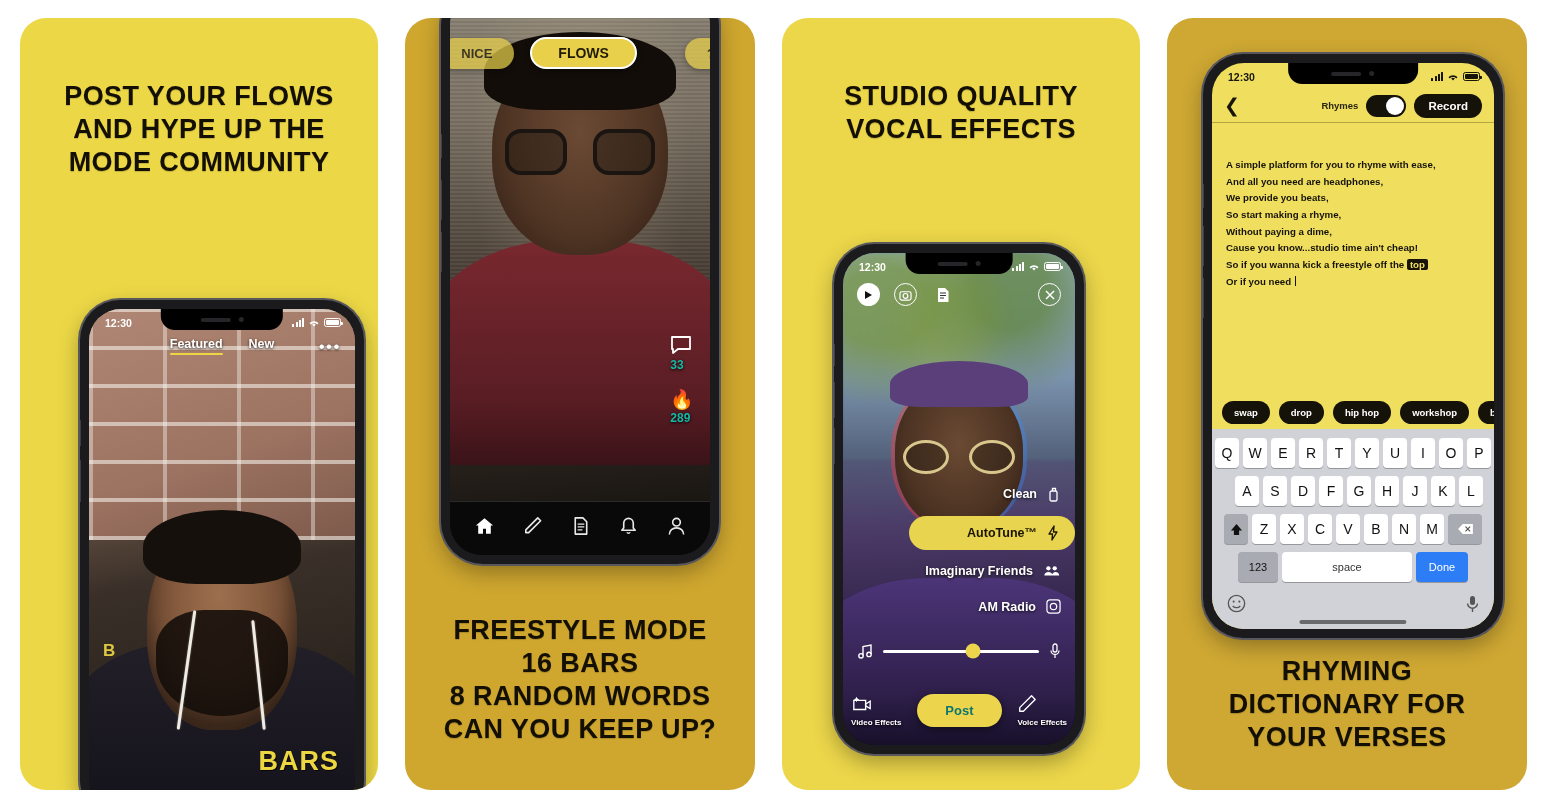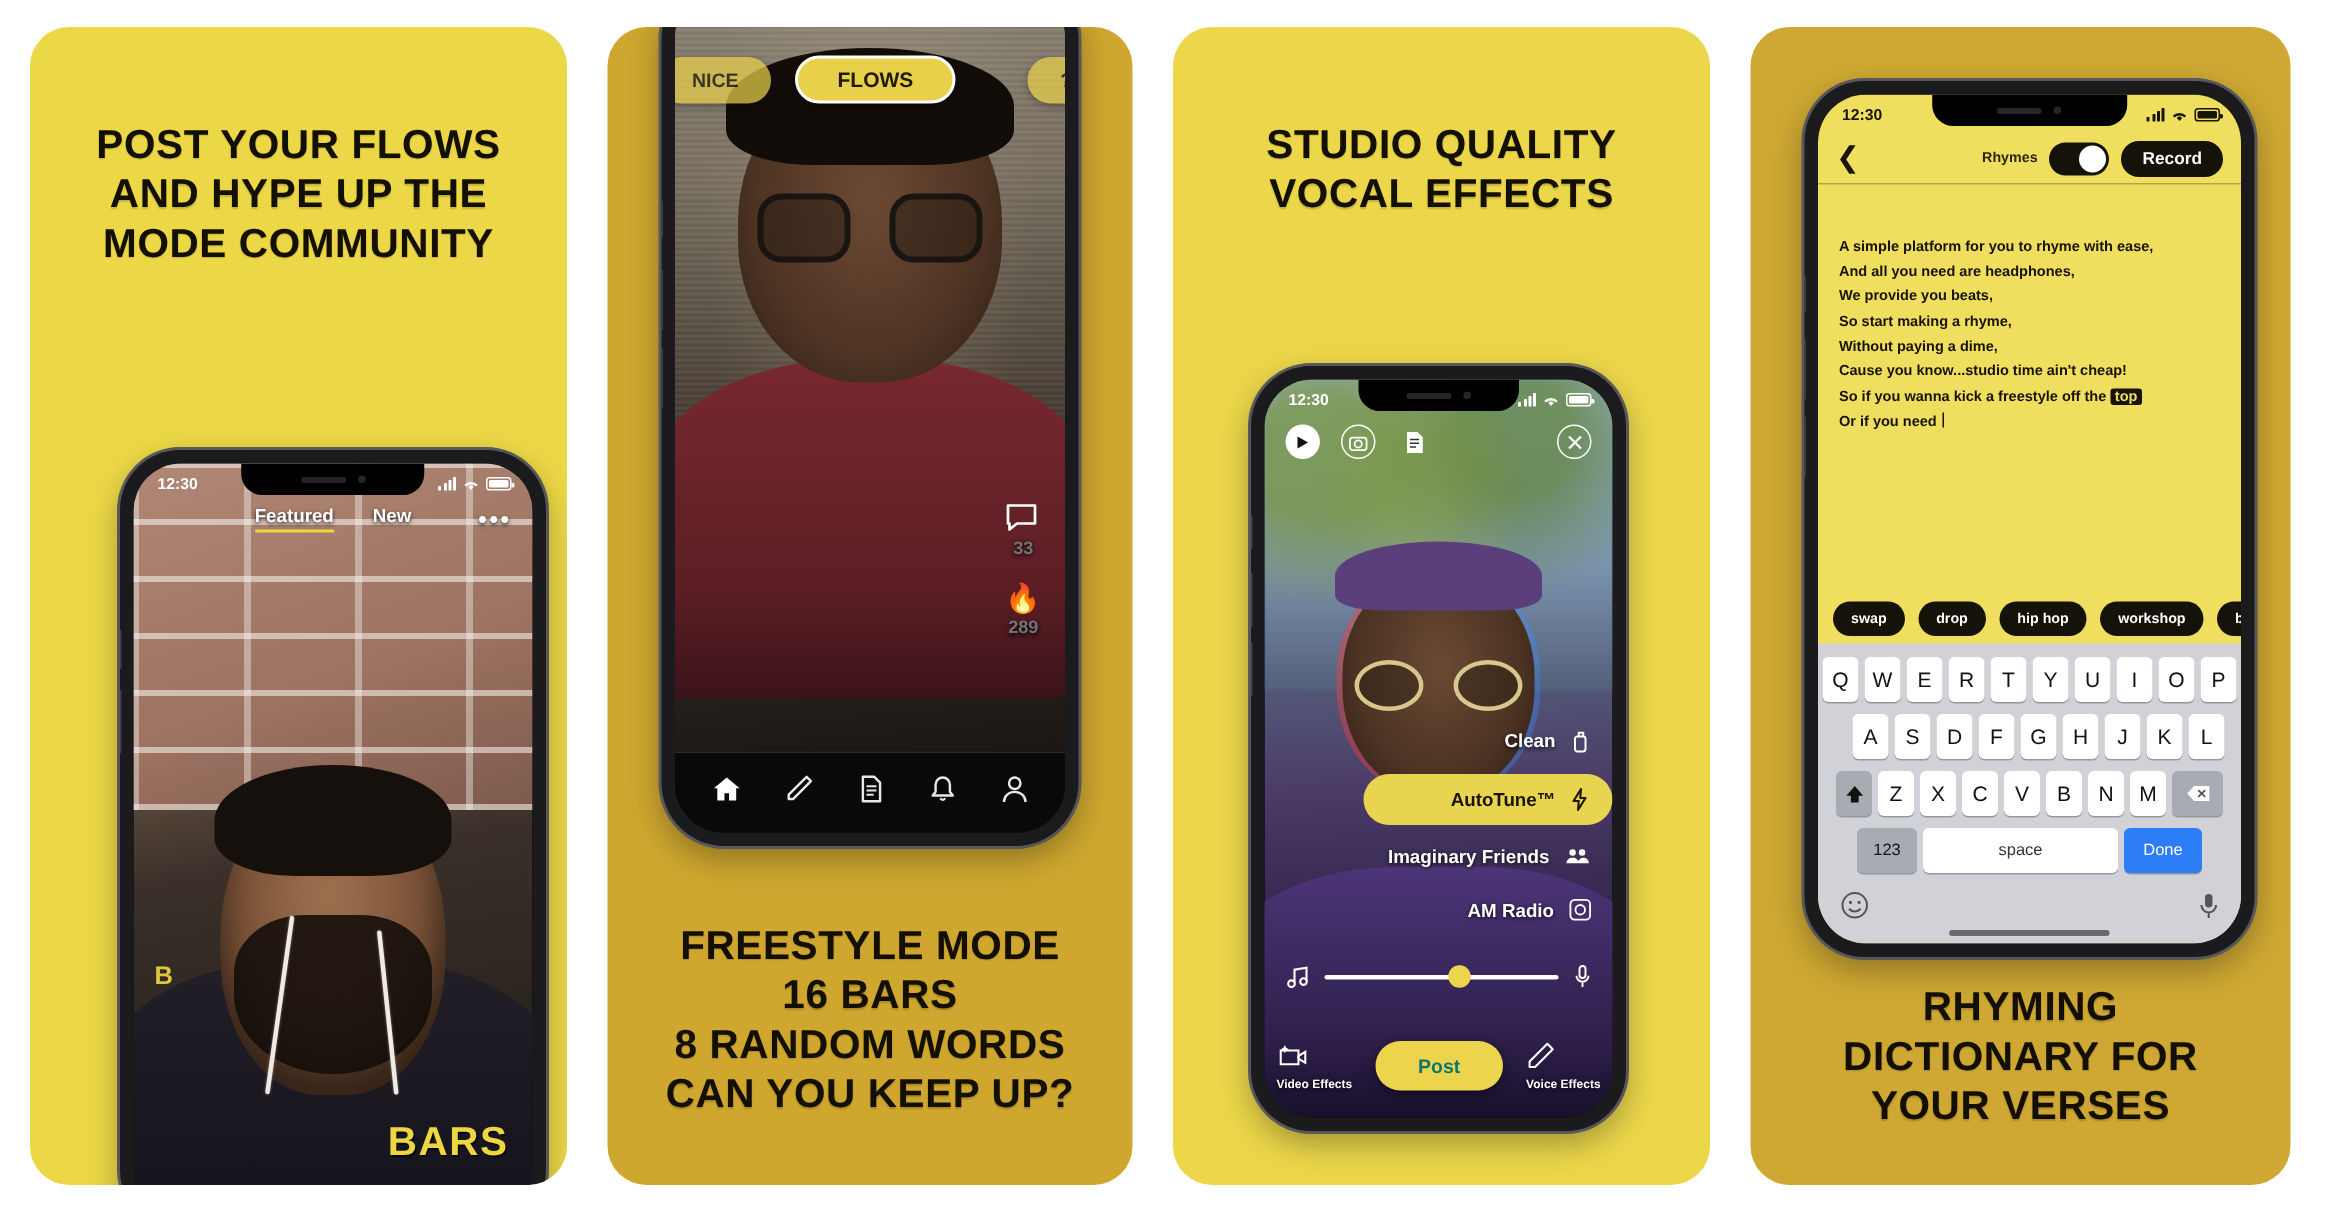--- a/index.html
+++ b/index.html
@@ -188,21 +188,21 @@
     padding:3px 8px; border-radius: 9px; margin-bottom: 6px;
   }
   .p2-userrow { display:flex; align-items:center; gap: 9px; }
   .avatar2 {
     width: 34px; height:34px; border-radius:50%;
     background: radial-gradient(circle at 50% 38%, #7b5538 0%, #4a3122 70%, #241710 100%);
     border: 2px solid #e8e3d8; flex:none;
   }
   .p2-username { color:#fff; font-size:13.5px; font-weight:800; text-shadow:0 1px 3px rgba(0,0,0,.9); }
   .p2-track { color:#e9e4d8; font-size:10px; font-weight:700; margin-top:2px; display:flex; gap:6px; align-items:center;}
-  .p2-right { position:absolute; right: 16px; bottom: 112px; z-index:22; text-align:center; color:#737373;}
+  .p2-right { position:absolute; right: 16px; bottom: 112px; z-index:22; color:#14b8a6;}
   .p2-right .grp { margin-bottom: 18px; }
   .p2-right .cnt { font-size:12px; font-weight:700; margin-top:2px; text-shadow:0 1px 3px #000;}
   .p2-tabbar {
     position:absolute; left:0; right:0; bottom:0; height: 54px; z-index:22;
     background:#090909; border-top:1px solid #2a2a2a;
     display:flex; align-items:center; justify-content:space-around; padding: 0 10px 6px;
   }
 
   
   .p3-phone { left: 52px; top: 226px; width: 250px; height: 510px; }

